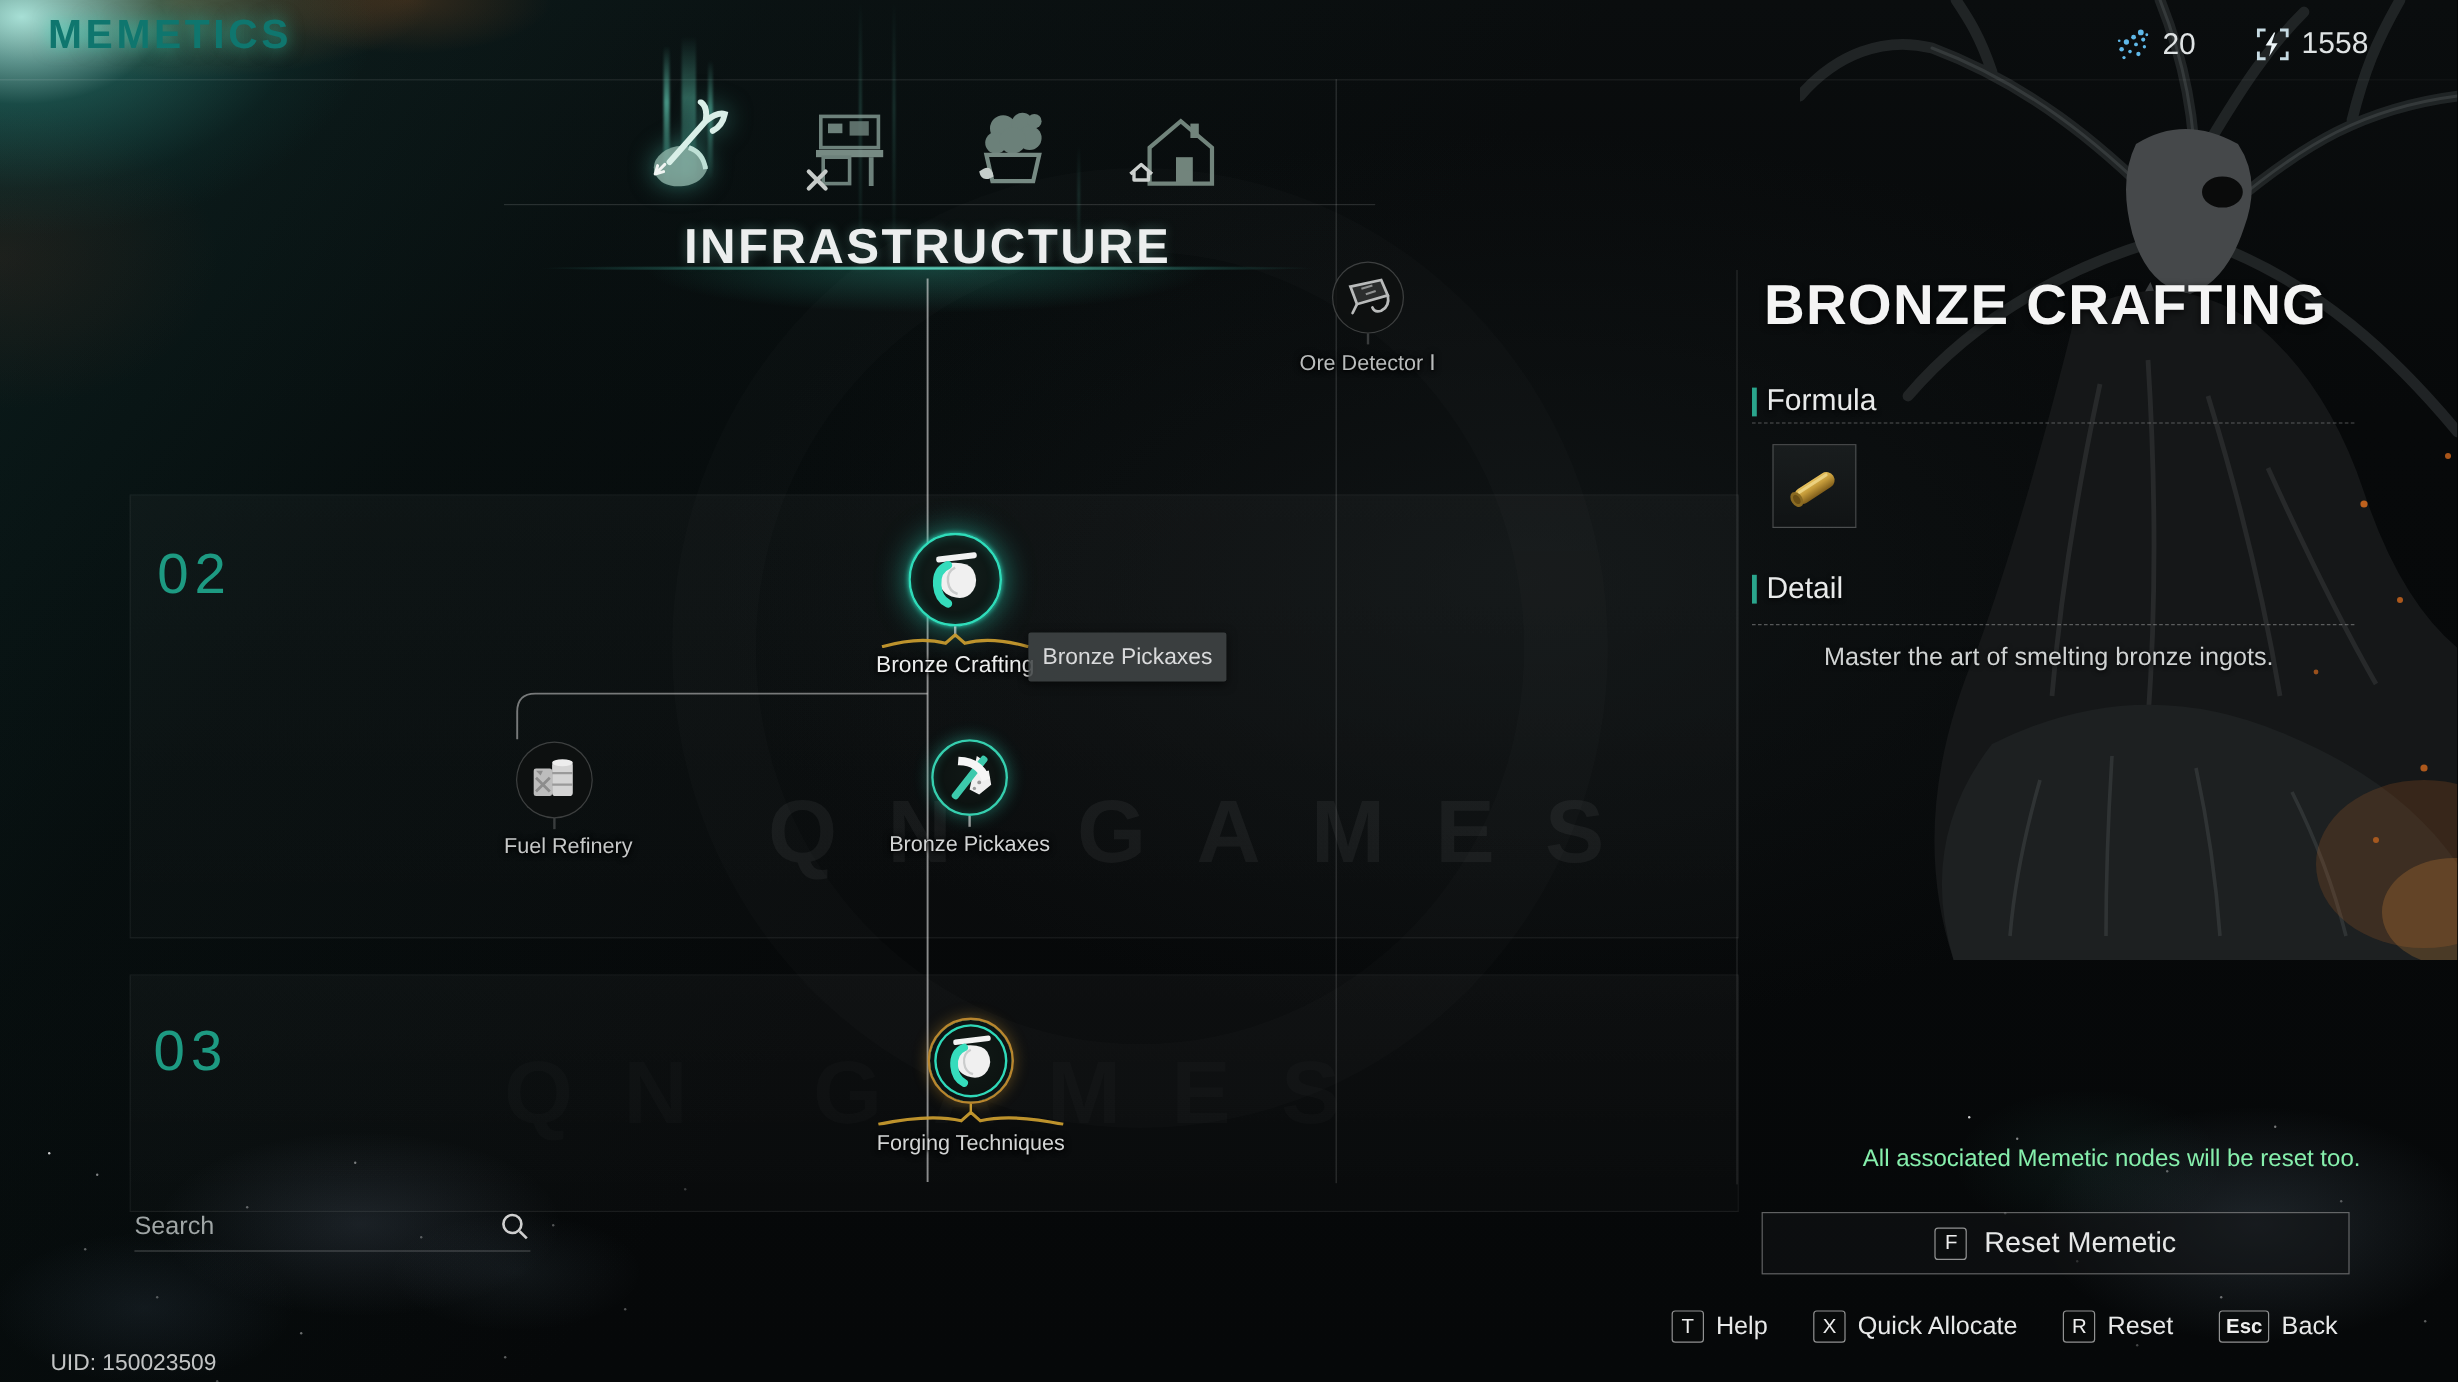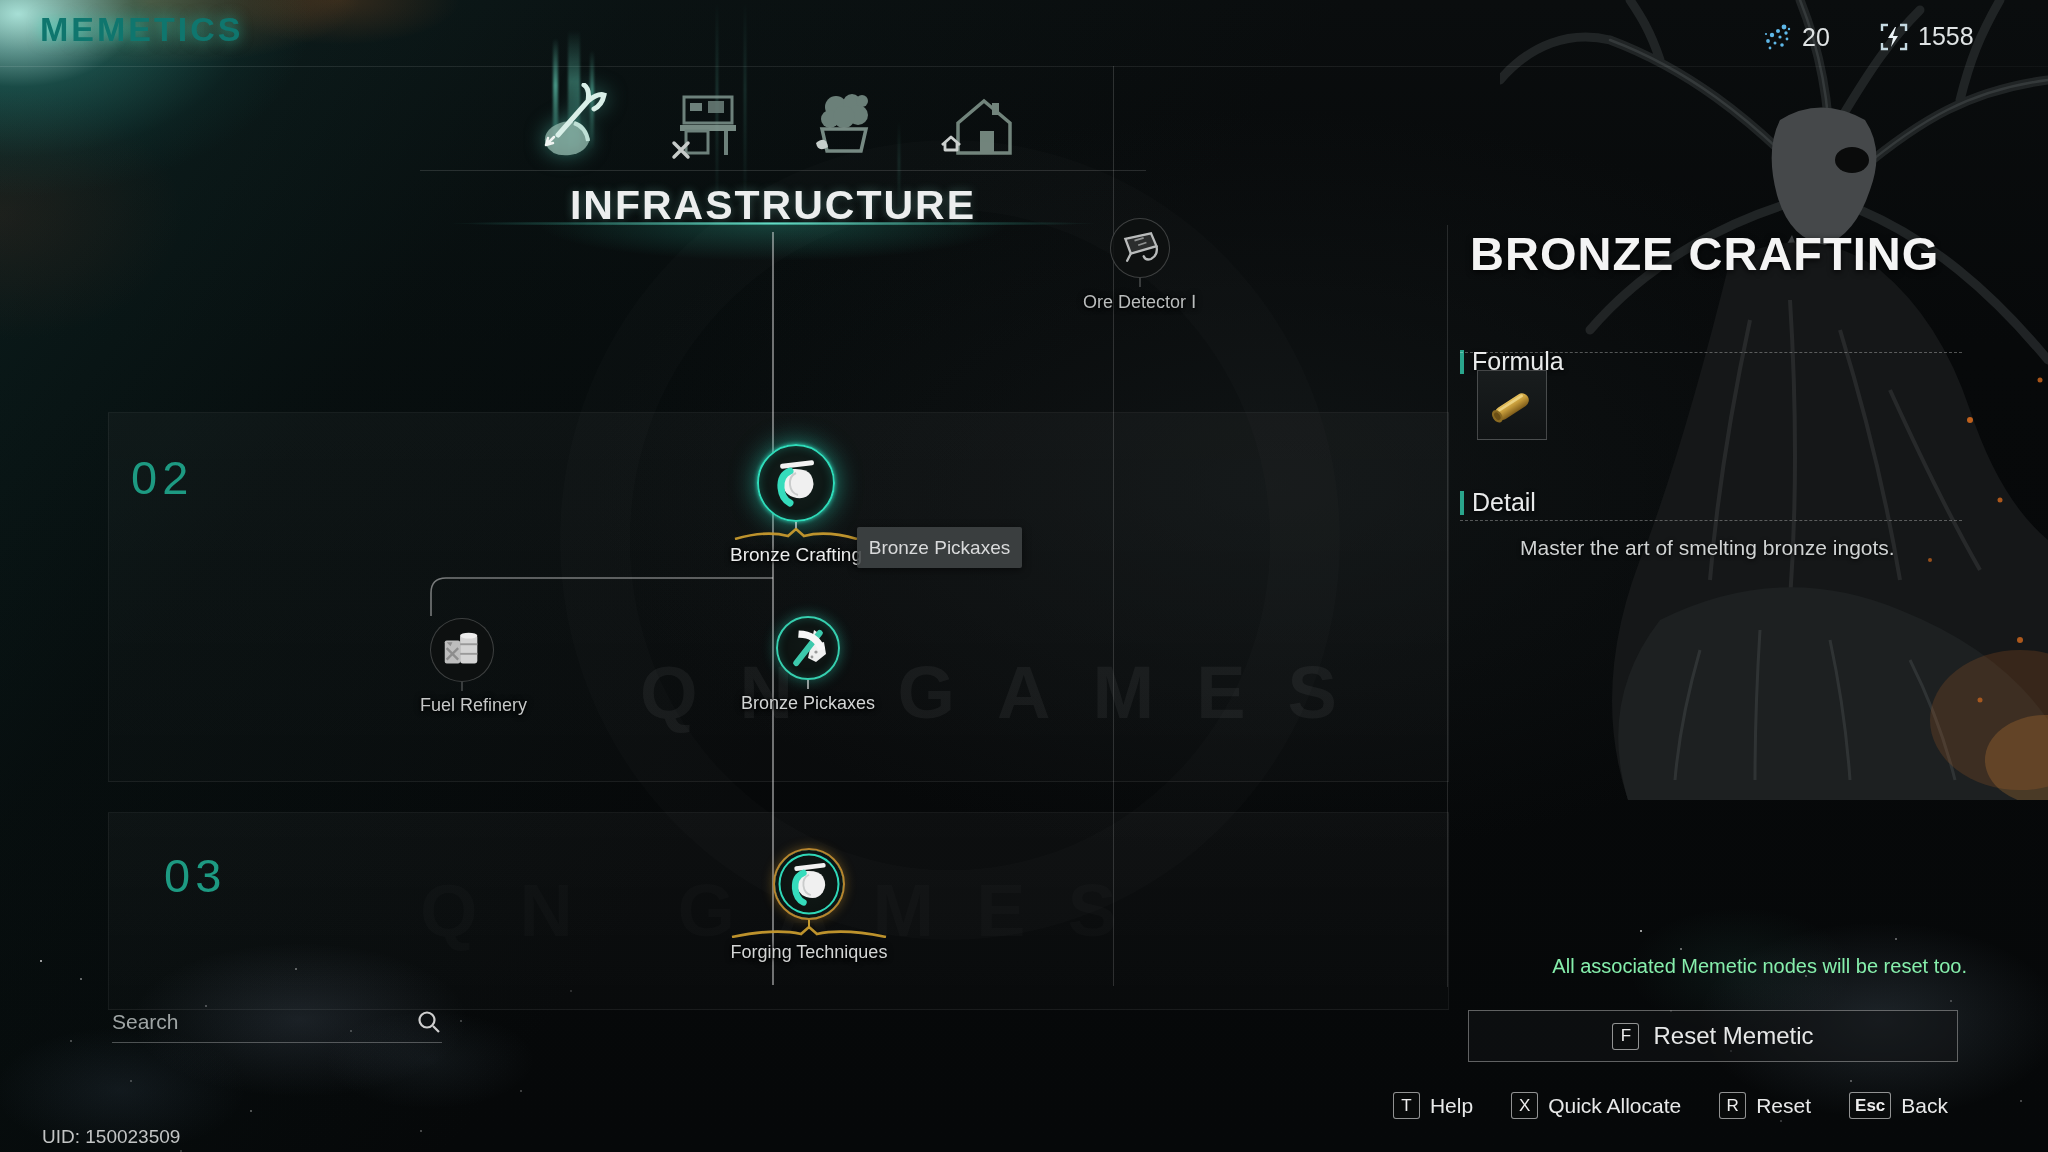--- a/index.html
+++ b/index.html
@@ -232,21 +232,21 @@
   <div class="title-glowhaze"></div>
 
   <svg class="abs" style="left:0;top:0;pointer-events:none;" width="2048" height="1152">
     <line x1="773" y1="232" x2="773" y2="985" stroke="rgba(245,245,245,0.55)" stroke-width="1.6"></line>
     <path d="M773 578 L446 578 Q 431 578 431 593 L431 616" stroke="rgba(225,225,225,0.5)" stroke-width="1.6" fill="none"></path>
   </svg>
 
   <div class="band" style="top:412px;height:368px;"></div>
   <div class="band" style="top:812px;height:196px;"></div>
   <div class="rownum" style="left:131px;top:450px;">02</div>
-  <div class="rownum" style="left:128px;top:848px;margin-left:36px;">03</div>
+  <div class="rownum" style="left:128px;top:848px;">03</div>
 
   <div class="node" style="left:1083px;top:218px;">
     <div class="circ locked" style="width:60px;height:60px;">
       <svg width="44" height="44" viewBox="0 0 48 48">
         <path d="M8 14 L36 8 L42 22 L14 30 Z" fill="#2b2d2d" stroke="#b9bbbb" stroke-width="2.5"></path>
         <path d="M18 16 l10 -3 m-6 8 l9 -3" stroke="#8f9191" stroke-width="2"></path>
         <path d="M14 30 L10 38 M42 22 q2 10 -6 14 q-6 2 -8 -3" stroke="#b9bbbb" stroke-width="2.5" fill="none" stroke-linecap="round"></path>
       </svg>
     </div>
     <div class="stem" style="opacity:.35;"></div>
@@ -324,21 +324,21 @@
       <circle cx="11" cy="11" r="7.5" fill="none" stroke="#cfcfcf" stroke-width="2.2"></circle>
       <line x1="17" y1="17" x2="23" y2="23" stroke="#cfcfcf" stroke-width="2.2"></line>
     </svg>
   </div>
 
   <div class="uid">UID: 150023509</div>
 
   <div class="panel-divider"></div>
   <div class="panel-title">BRONZE CRAFTING</div>
 
-  <div class="sec-head" style="left:1460px;top:320px;margin-top:27px;">
+  <div class="sec-head" style="left:1460px;top:320px;">
     <span class="sec-bar"></span>
     <span>Formula</span>
   </div>
   <div class="dashline" style="left:1460px;top:352px;width:502px;"></div>
 
   <div class="slot">
     <svg width="58" height="58" viewBox="0 0 68 68">
       <defs>
         <linearGradient id="gold" x1="0" y1="0" x2="0" y2="1">
           <stop offset="0" stop-color="#e6c05c"></stop>
@@ -348,21 +348,21 @@
       </defs>
       <g transform="rotate(-33 34 36)">
         <rect x="12" y="28" width="44" height="16" rx="8" fill="url(#gold)"></rect>
         <ellipse cx="13.5" cy="36" rx="5.5" ry="8" fill="#8a6a22"></ellipse>
         <ellipse cx="13.5" cy="36" rx="3" ry="5" fill="#6b4f15"></ellipse>
         <rect x="18" y="30" width="34" height="3" rx="1.5" fill="#f0d98c" opacity="0.8"></rect>
       </g>
     </svg>
   </div>
 
-  <div class="sec-head" style="left:1460px;top:488px;">
+  <div class="sec-head" style="left:1460px;top:476px;">
     <span class="sec-bar"></span>
     <span>Detail</span>
   </div>
   <div class="dashline" style="left:1460px;top:520px;width:502px;"></div>
   <div class="detail-text">Master the art of smelting bronze ingots.</div>
 
   <div class="warning">All associated Memetic nodes will be reset too.</div>
 
   <div class="reset-btn">
     <span class="keycap">F</span>

